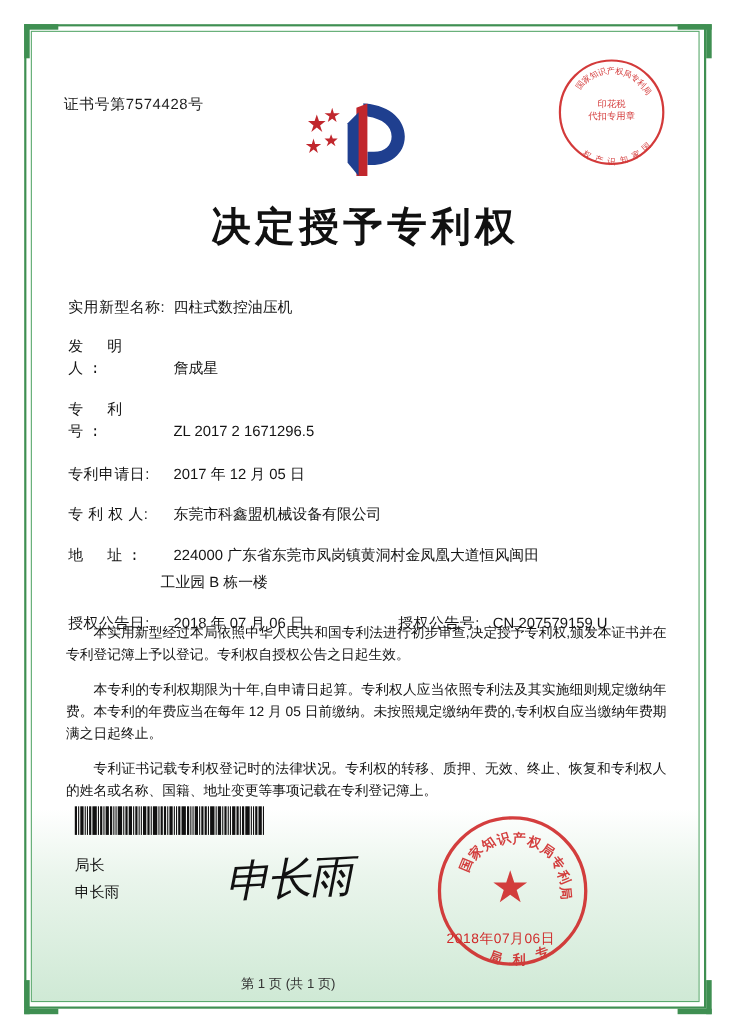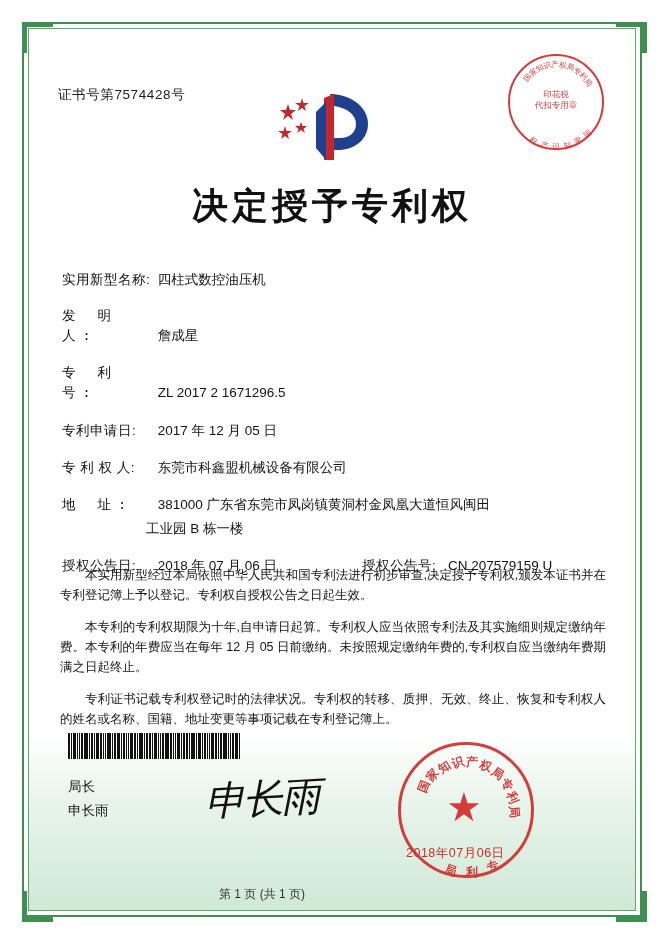--- a/index.html
+++ b/index.html
@@ -363,21 +363,21 @@
         <span class="field-value">2017 年 12 月 05 日</span>
       </div>
 
       <div class="field-row">
         <span class="field-label">专 利 权 人:</span>
         <span class="field-value">东莞市科鑫盟机械设备有限公司</span>
       </div>
 
       <div class="field-row">
         <span class="field-label spaced">地 址:</span>
-        <span class="field-value">381000 广东省东莞市凤岗镇黄洞村金凤凰大道恒风闽田</span>
+        <span class="field-value">224000 广东省东莞市凤岗镇黄洞村金凤凰大道恒风闽田</span>
         <span class="field-value cont">工业园 B 栋一楼</span>
       </div>
 
       <div class="field-row">
         <span class="field-label">授权公告日:</span>
         <span class="field-value">2018 年 07 月 06 日</span>
         <span class="inline-right">
           <span class="field-label">授权公告号:</span>
           <span class="field-value">CN 207579159 U</span>
         </span>

